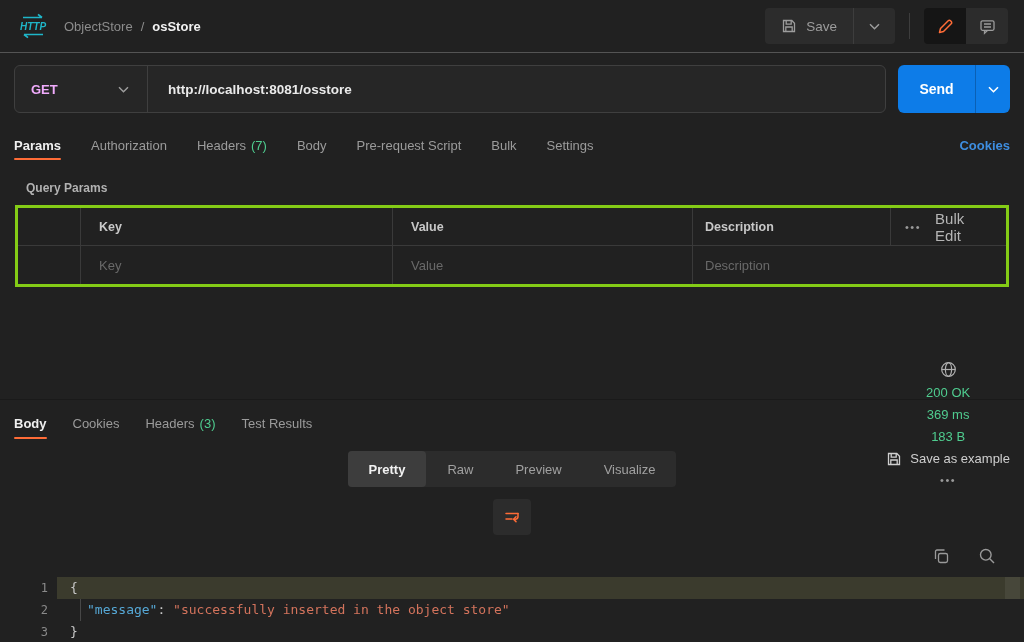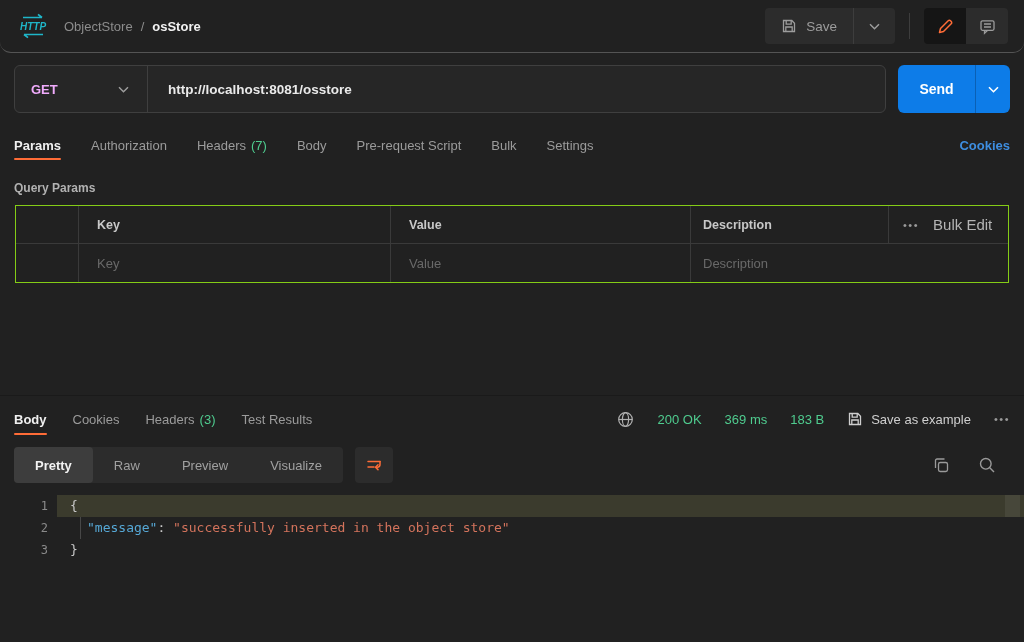--- a/index.html
+++ b/index.html
@@ -12,21 +12,20 @@
   }
   button { background: none; border: none; font-family: inherit; cursor: pointer; color: inherit; }
   svg { display: block; }
 
   
   .topbar {
     height: 53px;
     display: flex; align-items: center; justify-content: space-between;
     padding: 0 16px;
     border-bottom: 1px solid #545454;
-    border-radius: 11px;
   }
   .topbar-left { display: flex; align-items: center; gap: 14px; }
   .breadcrumb { display: flex; align-items: center; gap: 8px; font-size: 13px; }
   .crumb-collection { color: #8c8c8c; }
   .crumb-sep { color: #8c8c8c; }
   .crumb-request { color: #f2f2f2; font-weight: 700; }
   .topbar-right { display: flex; align-items: center; gap: 14px; }
   .save-group { display: flex; background: #2c2c2c; border-radius: 4px; height: 36px; overflow: hidden; }
   .save-btn { display: flex; align-items: center; gap: 9px; padding: 0 16px; color: #9c9c9c; font-size: 13.5px; }
   .save-caret { width: 42px; display: flex; align-items: center; justify-content: center; border-left: 1px solid #3d3d3d; color: #9c9c9c; }
@@ -52,48 +51,48 @@
 
   
   .req-tabs { display: flex; align-items: center; height: 44px; padding: 0 14px; gap: 30px; font-size: 13px; color: #9b9b9b; }
   .tab { position: relative; height: 100%; display: flex; align-items: center; gap: 5px; cursor: pointer; }
   .tab.active { color: #f0f0f0; font-weight: 700; }
   .tab.active::after { content: ""; position: absolute; left: 0; right: 0; bottom: 7px; height: 2px; background: #ff6c37; border-radius: 1px; }
   .count-green { color: #4fcc8f; }
   .cookies-link { margin-left: auto; color: #3e8ee0; font-weight: 700; font-size: 13px; cursor: pointer; }
 
   
-  .qp-title { padding: 14px 14px 10px; font-size: 12px; font-weight: 700; color: #b2b2b2; }
-  .qp-table { margin: 0 15px; border: 1px solid #84cc16; }
+  .qp-title { padding: 14px 26px 10px; font-size: 12px; font-weight: 700; color: #b2b2b2; }
+  .qp-table { margin: 0 15px; border: 3px solid #84cc16; }
   .qp-row { display: flex; height: 38px; align-items: stretch; }
   .qp-row.head { border-bottom: 1px solid #3a3a3a; }
   .cell { display: flex; align-items: center; font-size: 12.5px; }
   .c-check { width: 63px; border-right: 1px solid #3a3a3a; }
   .c-key { width: 312px; border-right: 1px solid #3a3a3a; padding-left: 18px; }
   .c-value { width: 300px; border-right: 1px solid #3a3a3a; padding-left: 18px; }
   .c-desc { width: 198px; border-right: 1px solid #3a3a3a; padding-left: 12px; }
   .c-actions { flex: 1; gap: 14px; padding: 0 14px; justify-content: flex-start; }
   .c-desc-full { flex: 1; padding-left: 12px; }
   .head-label { color: #c8c8c8; font-weight: 700; }
   .more-dots { color: #9a9a9a; letter-spacing: 1.5px; font-size: 11px; cursor: pointer; }
   .bulk-edit { color: #b5b5b5; font-size: 15px; cursor: pointer; }
   .qp-input { width: 100%; background: transparent; border: none; outline: none; color: #dddddd; font-size: 13px; font-family: inherit; }
   .qp-input::placeholder { color: #696969; }
 
   .mid-spacer { height: 112px; }
 
   
   .response { border-top: 1px solid #1a1a1a; }
   .resp-tabs { display: flex; align-items: center; height: 46px; padding: 0 14px; gap: 26px; font-size: 13px; color: #9b9b9b; }
-  .resp-meta { margin-left: auto; display: flex; align-items: center; gap: 23px; font-size: 13px; }
+  .resp-meta { margin-left: auto; display: flex; align-items: center; gap: 7px; font-size: 13px; flex-direction: column; }
   .meta-green { color: #4fcc8f; }
   .save-example { display: flex; align-items: center; gap: 8px; color: #cfcfcf; cursor: pointer; }
   .meta-more { color: #9a9a9a; letter-spacing: 1.5px; font-size: 11px; cursor: pointer; }
 
-  .resp-toolbar { display: flex; align-items: center; gap: 12px; padding: 5px 14px 7px; }
+  .resp-toolbar { display: flex; align-items: center; gap: 12px; padding: 5px 14px 7px; flex-direction: column; }
   .seg { display: flex; align-items: center; background: #2c2c2c; border-radius: 4px; height: 36px; font-size: 13px; color: #a0a0a0; }
   .seg-item { padding: 0 21px; height: 36px; display: flex; align-items: center; border-radius: 4px; cursor: pointer; }
   .seg-item.active { background: #3d3d3d; color: #f2f2f2; font-weight: 700; }
   .format-select { display: flex; align-items: center; gap: 12px; background: #2c2c2c; border-radius: 4px; height: 36px; padding: 0 15px; color: #d2d2d2; font-size: 13px; font-weight: 600; cursor: pointer; }
   .wrap-btn { width: 38px; height: 36px; background: #2c2c2c; border-radius: 4px; display: flex; align-items: center; justify-content: center; }
   .toolbar-right { margin-left: auto; display: flex; align-items: center; gap: 28px; padding-right: 14px; color: #9a9a9a; }
 
   
   .code-area { position: relative; padding-top: 5px; font-family: "DejaVu Sans Mono", monospace; font-size: 13px; }
   .code-line { position: relative; display: flex; height: 22px; line-height: 22px; }

